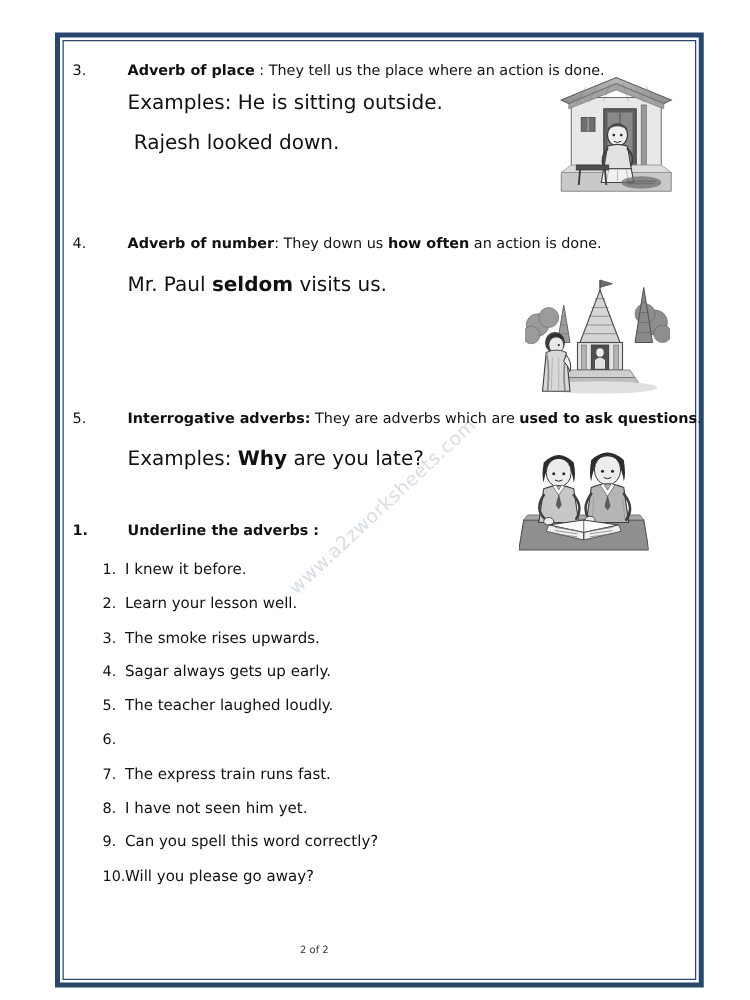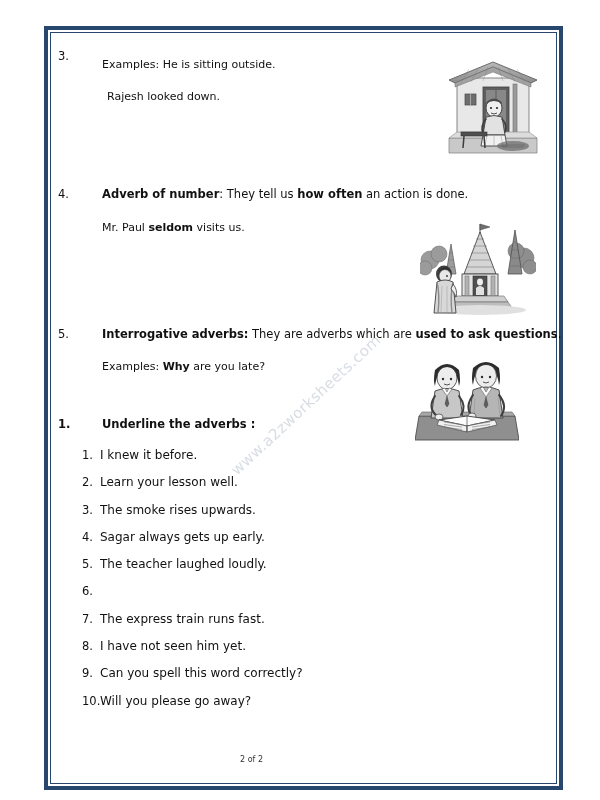--- a/index.html
+++ b/index.html
@@ -89,21 +89,21 @@
 
   .lead {
     font-size: 11.5px;
     line-height: 17px;
     margin: 0;
     white-space: nowrap;
   }
   .lead b { font-weight: bold; }
 
   .sub {
-    font-size: 11px;
+    font-size: 16px;
     line-height: 17px;
     margin: 0;
     white-space: nowrap;
   }
   .sub b { font-weight: bold; }
 
   .gap-sm { height: 8px; }
   .gap-md { height: 15px; }
 
   .indent-1 { padding-left: 5px; }
@@ -157,33 +157,34 @@
   <div class="border-inner"></div>
 
   <div class="watermark">www.a2zworksheets.com</div>
 
   <div class="content">
 
     <div class="block" style="top:10px;">
       <div class="row">
         <div class="marker">3.</div>
         <div class="body-col">
+          <p class="lead"><b>Adverb of place</b><span> : </span><span>They tell us the place  where an action is done.</span></p>
           <div class="gap-sm"></div>
           <p class="sub">Examples: He is sitting outside.</p>
           <div class="gap-md"></div>
           <p class="sub indent-1">Rajesh looked down.</p>
         </div>
       </div>
     </div>
 
     <div class="block" style="top:148px;">
       <div class="row">
         <div class="marker">4.</div>
         <div class="body-col">
-          <p class="lead"><b>Adverb of number</b><span>: </span><span>They tell us </span><b>how often</b><span> an action is done.</span></p>
+          <p class="lead"><b>Adverb of number</b><span>: </span><span>They down us </span><b>how often</b><span> an action is done.</span></p>
           <div class="gap-sm"></div>
           <div class="gap-sm"></div>
           <p class="sub"><span>Mr. Paul </span><b>seldom</b><span> visits us.</span></p>
         </div>
       </div>
     </div>
 
     <div class="block" style="top:288px;">
       <div class="row">
         <div class="marker">5.</div>

